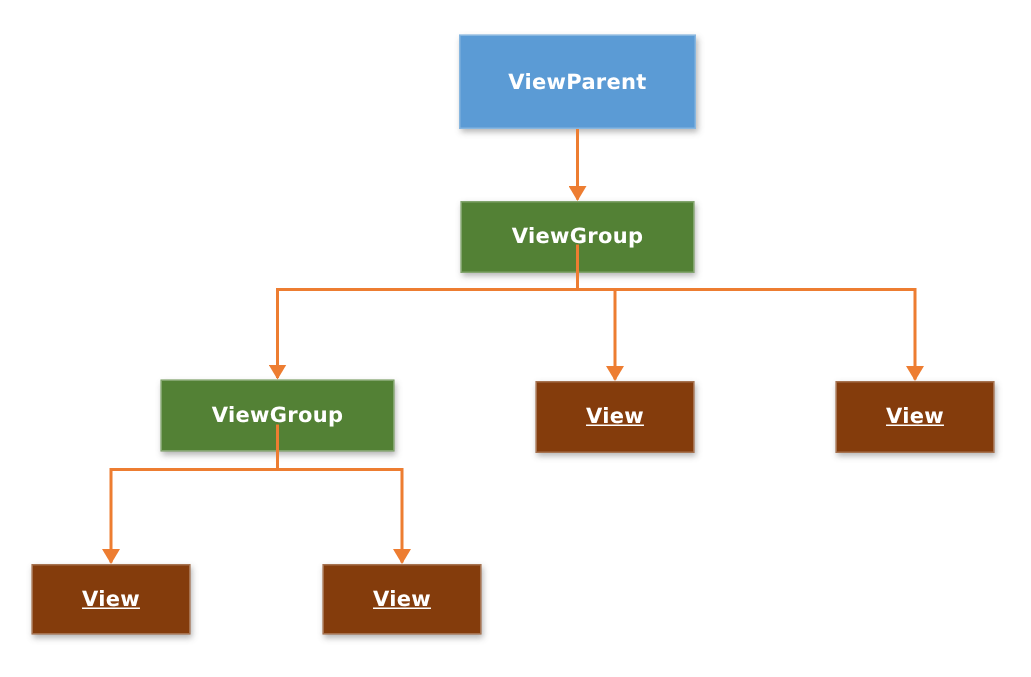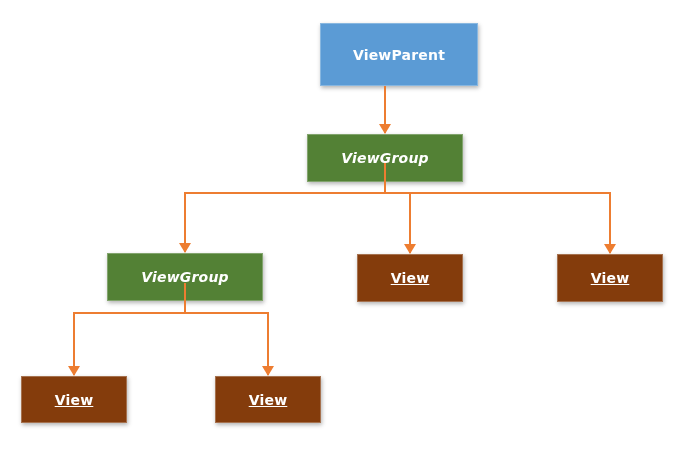--- a/index.html
+++ b/index.html
@@ -41,24 +41,24 @@
     align-items: center;
     justify-content: center;
     color: var(--label-text);
     font-weight: bold;
     font-size: 14px;
     letter-spacing: 0.2px;
     border: 1px solid rgba(255,255,255,0.28);
     box-shadow: 1px 2px 4px rgba(90,90,90,0.45);
   }
   .node.parent { background: var(--parent-fill); }
-  .node.group  { background: var(--group-fill); font-style: italic; }
+  .node.group  { background: var(--group-fill); }
   .node.view   { background: var(--view-fill); text-decoration: underline; }
 
-  .n-viewparent   { left: 320px; top: 23px;  width: 158px; height: 63px; }
+  .n-viewparent   { left: 306px; top: 23px;  width: 158px; height: 63px; }
   .n-viewgroup1   { left: 307px; top: 134px; width: 156px; height: 48px; }
   .n-viewgroup2   { left: 107px; top: 253px; width: 156px; height: 48px; }
   .n-view-mid     { left: 357px; top: 254px; width: 106px; height: 48px; }
   .n-view-right   { left: 557px; top: 254px; width: 106px; height: 48px; }
   .n-view-bleft   { left: 21px;  top: 376px; width: 106px; height: 47px; }
   .n-view-bright  { left: 215px; top: 376px; width: 106px; height: 47px; }
 </style>
 </head>
 <body>
 

